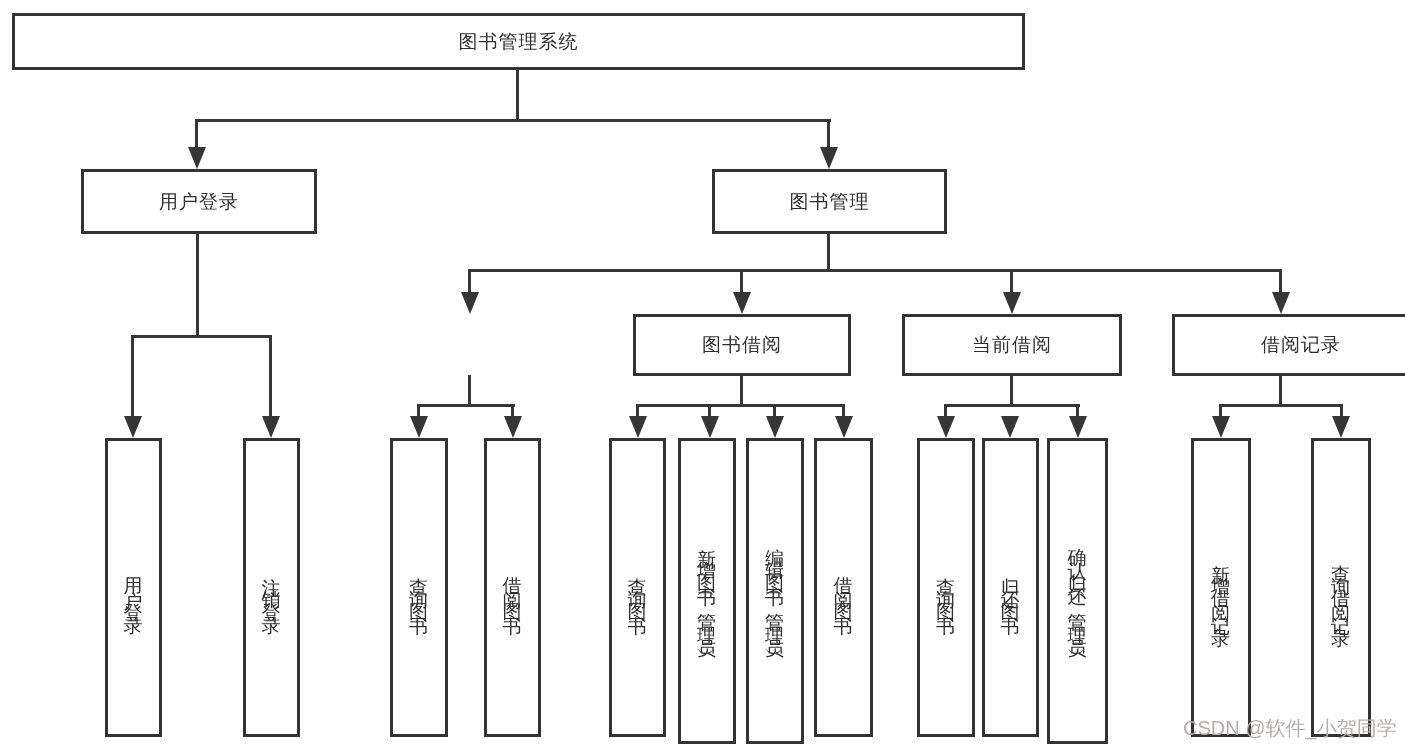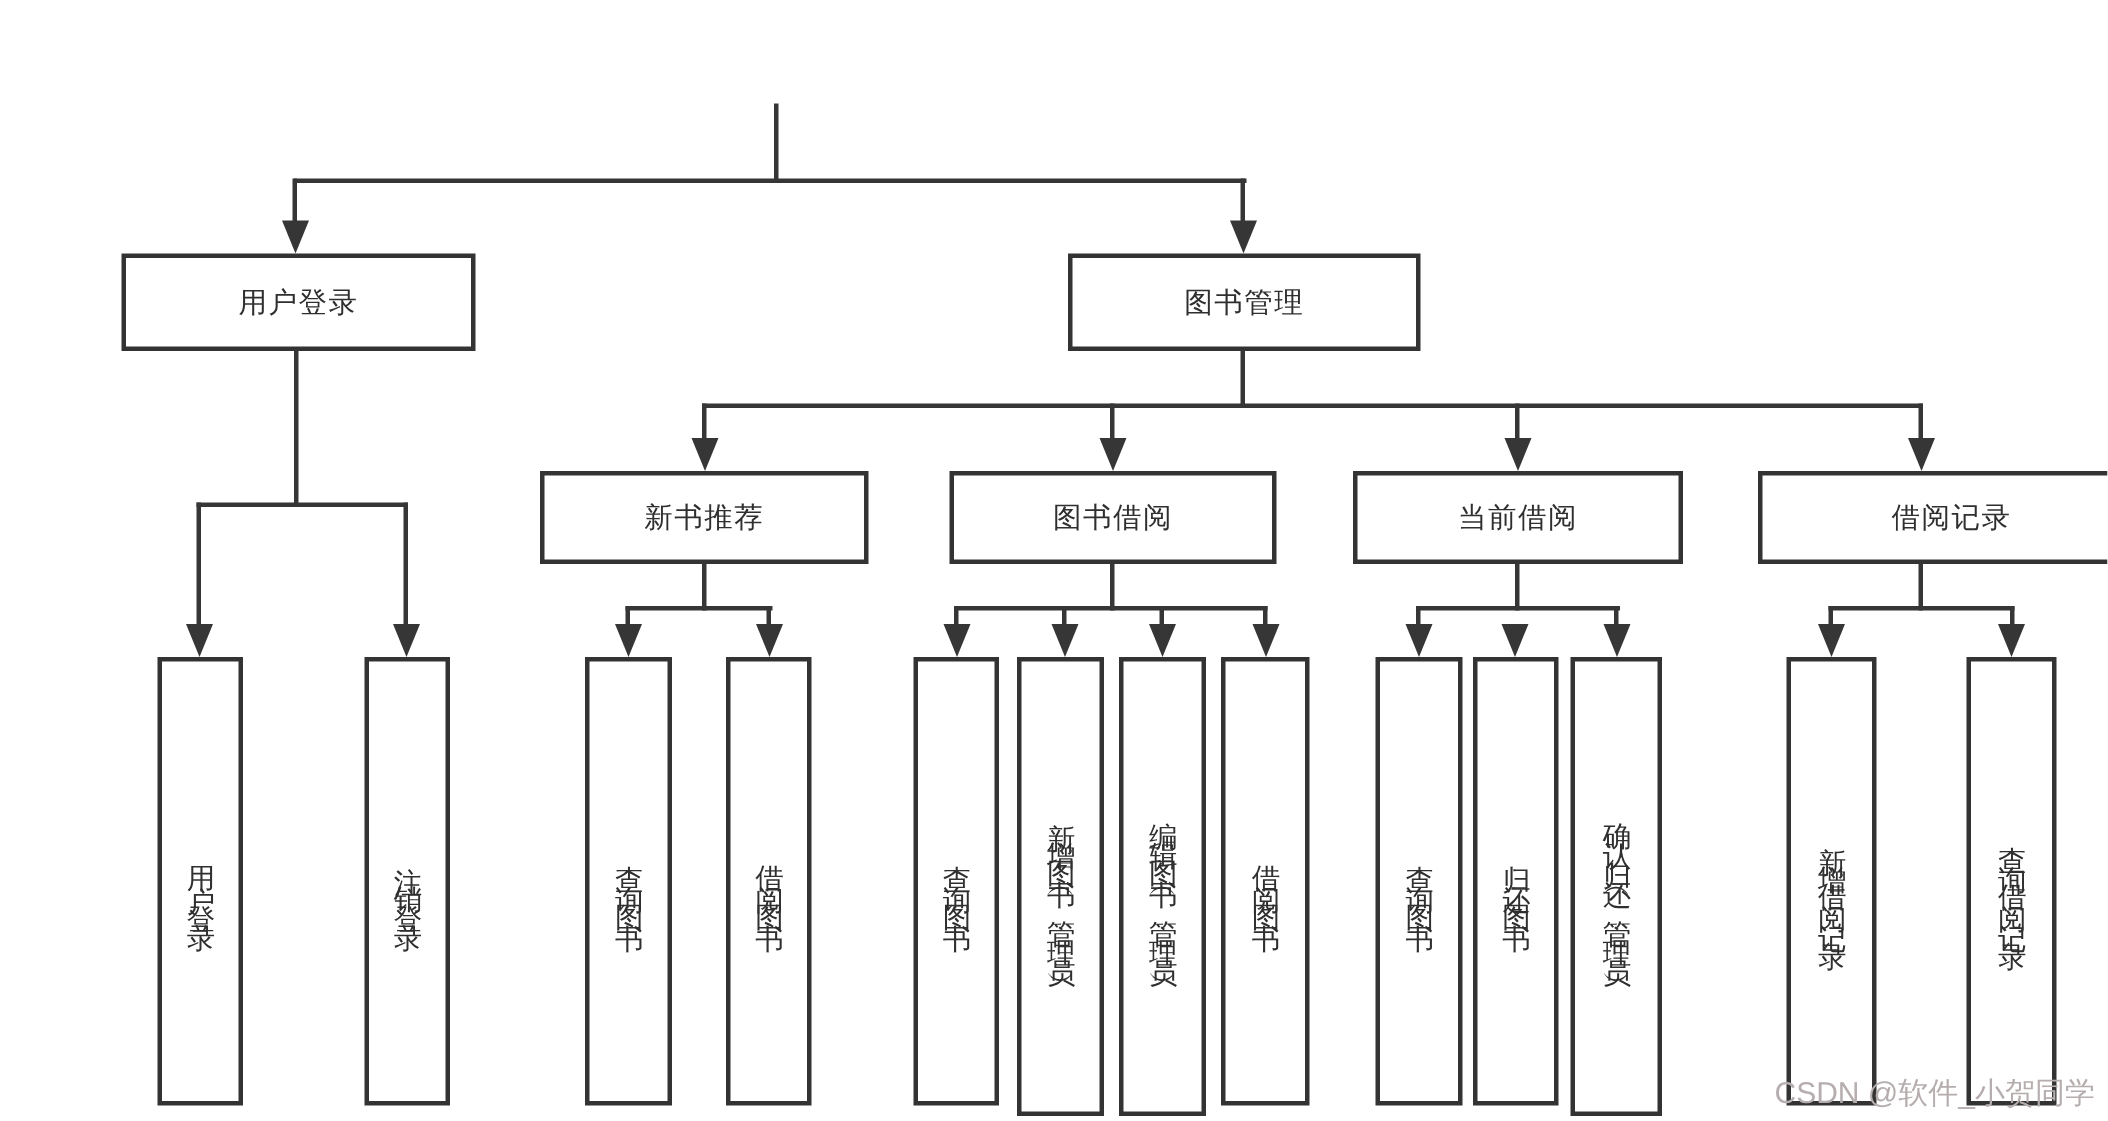--- a/index.html
+++ b/index.html
@@ -56,20 +56,23 @@
     color:var(--wm);
     white-space:nowrap;
     letter-spacing:0px;
   }
 </style>
 </head>
 <body>
 
 <div class="stage">
 
+  <div class="box" style="left:12px;top:13px;width:1013px;height:57px;">
+    <span class="hlabel">图书管理系统</span>
+  </div>
 
   <div class="vl" style="left:516px;top:69px;height:53px;"></div>
   <div class="hl" style="left:196px;top:119px;width:635px;"></div>
   <div class="vl" style="left:195px;top:119px;height:32px;"></div>
   <div class="vl" style="left:827px;top:119px;height:32px;"></div>
   <div class="arrow" style="left:188px;top:147px;"></div>
   <div class="arrow" style="left:820px;top:147px;"></div>
 
   <div class="box" style="left:81px;top:169px;width:236px;height:65px;">
     <span class="hlabel">用户登录</span>
@@ -89,23 +92,20 @@
   <div class="hl" style="left:468px;top:269px;width:814px;"></div>
   <div class="vl" style="left:468px;top:269px;height:27px;"></div>
   <div class="vl" style="left:740px;top:269px;height:27px;"></div>
   <div class="vl" style="left:1010px;top:269px;height:27px;"></div>
   <div class="vl" style="left:1279px;top:269px;height:27px;"></div>
   <div class="arrow" style="left:461px;top:292px;"></div>
   <div class="arrow" style="left:733px;top:292px;"></div>
   <div class="arrow" style="left:1003px;top:292px;"></div>
   <div class="arrow" style="left:1272px;top:292px;"></div>
 
-  <div class="box" style="left:360px;top:314px;width:219px;height:62px;">
-    <span class="hlabel">新书推荐</span>
-  </div>
   <div class="box" style="left:902px;top:314px;width:220px;height:62px;">
     <span class="hlabel">当前借阅</span>
   </div>
   <div class="box" style="left:633px;top:314px;width:218px;height:62px;">
     <span class="hlabel">图书借阅</span>
   </div>
   <div class="box" style="left:1172px;top:314px;width:258px;height:62px;">
     <span class="hlabel">借阅记录</span>
   </div>
 

